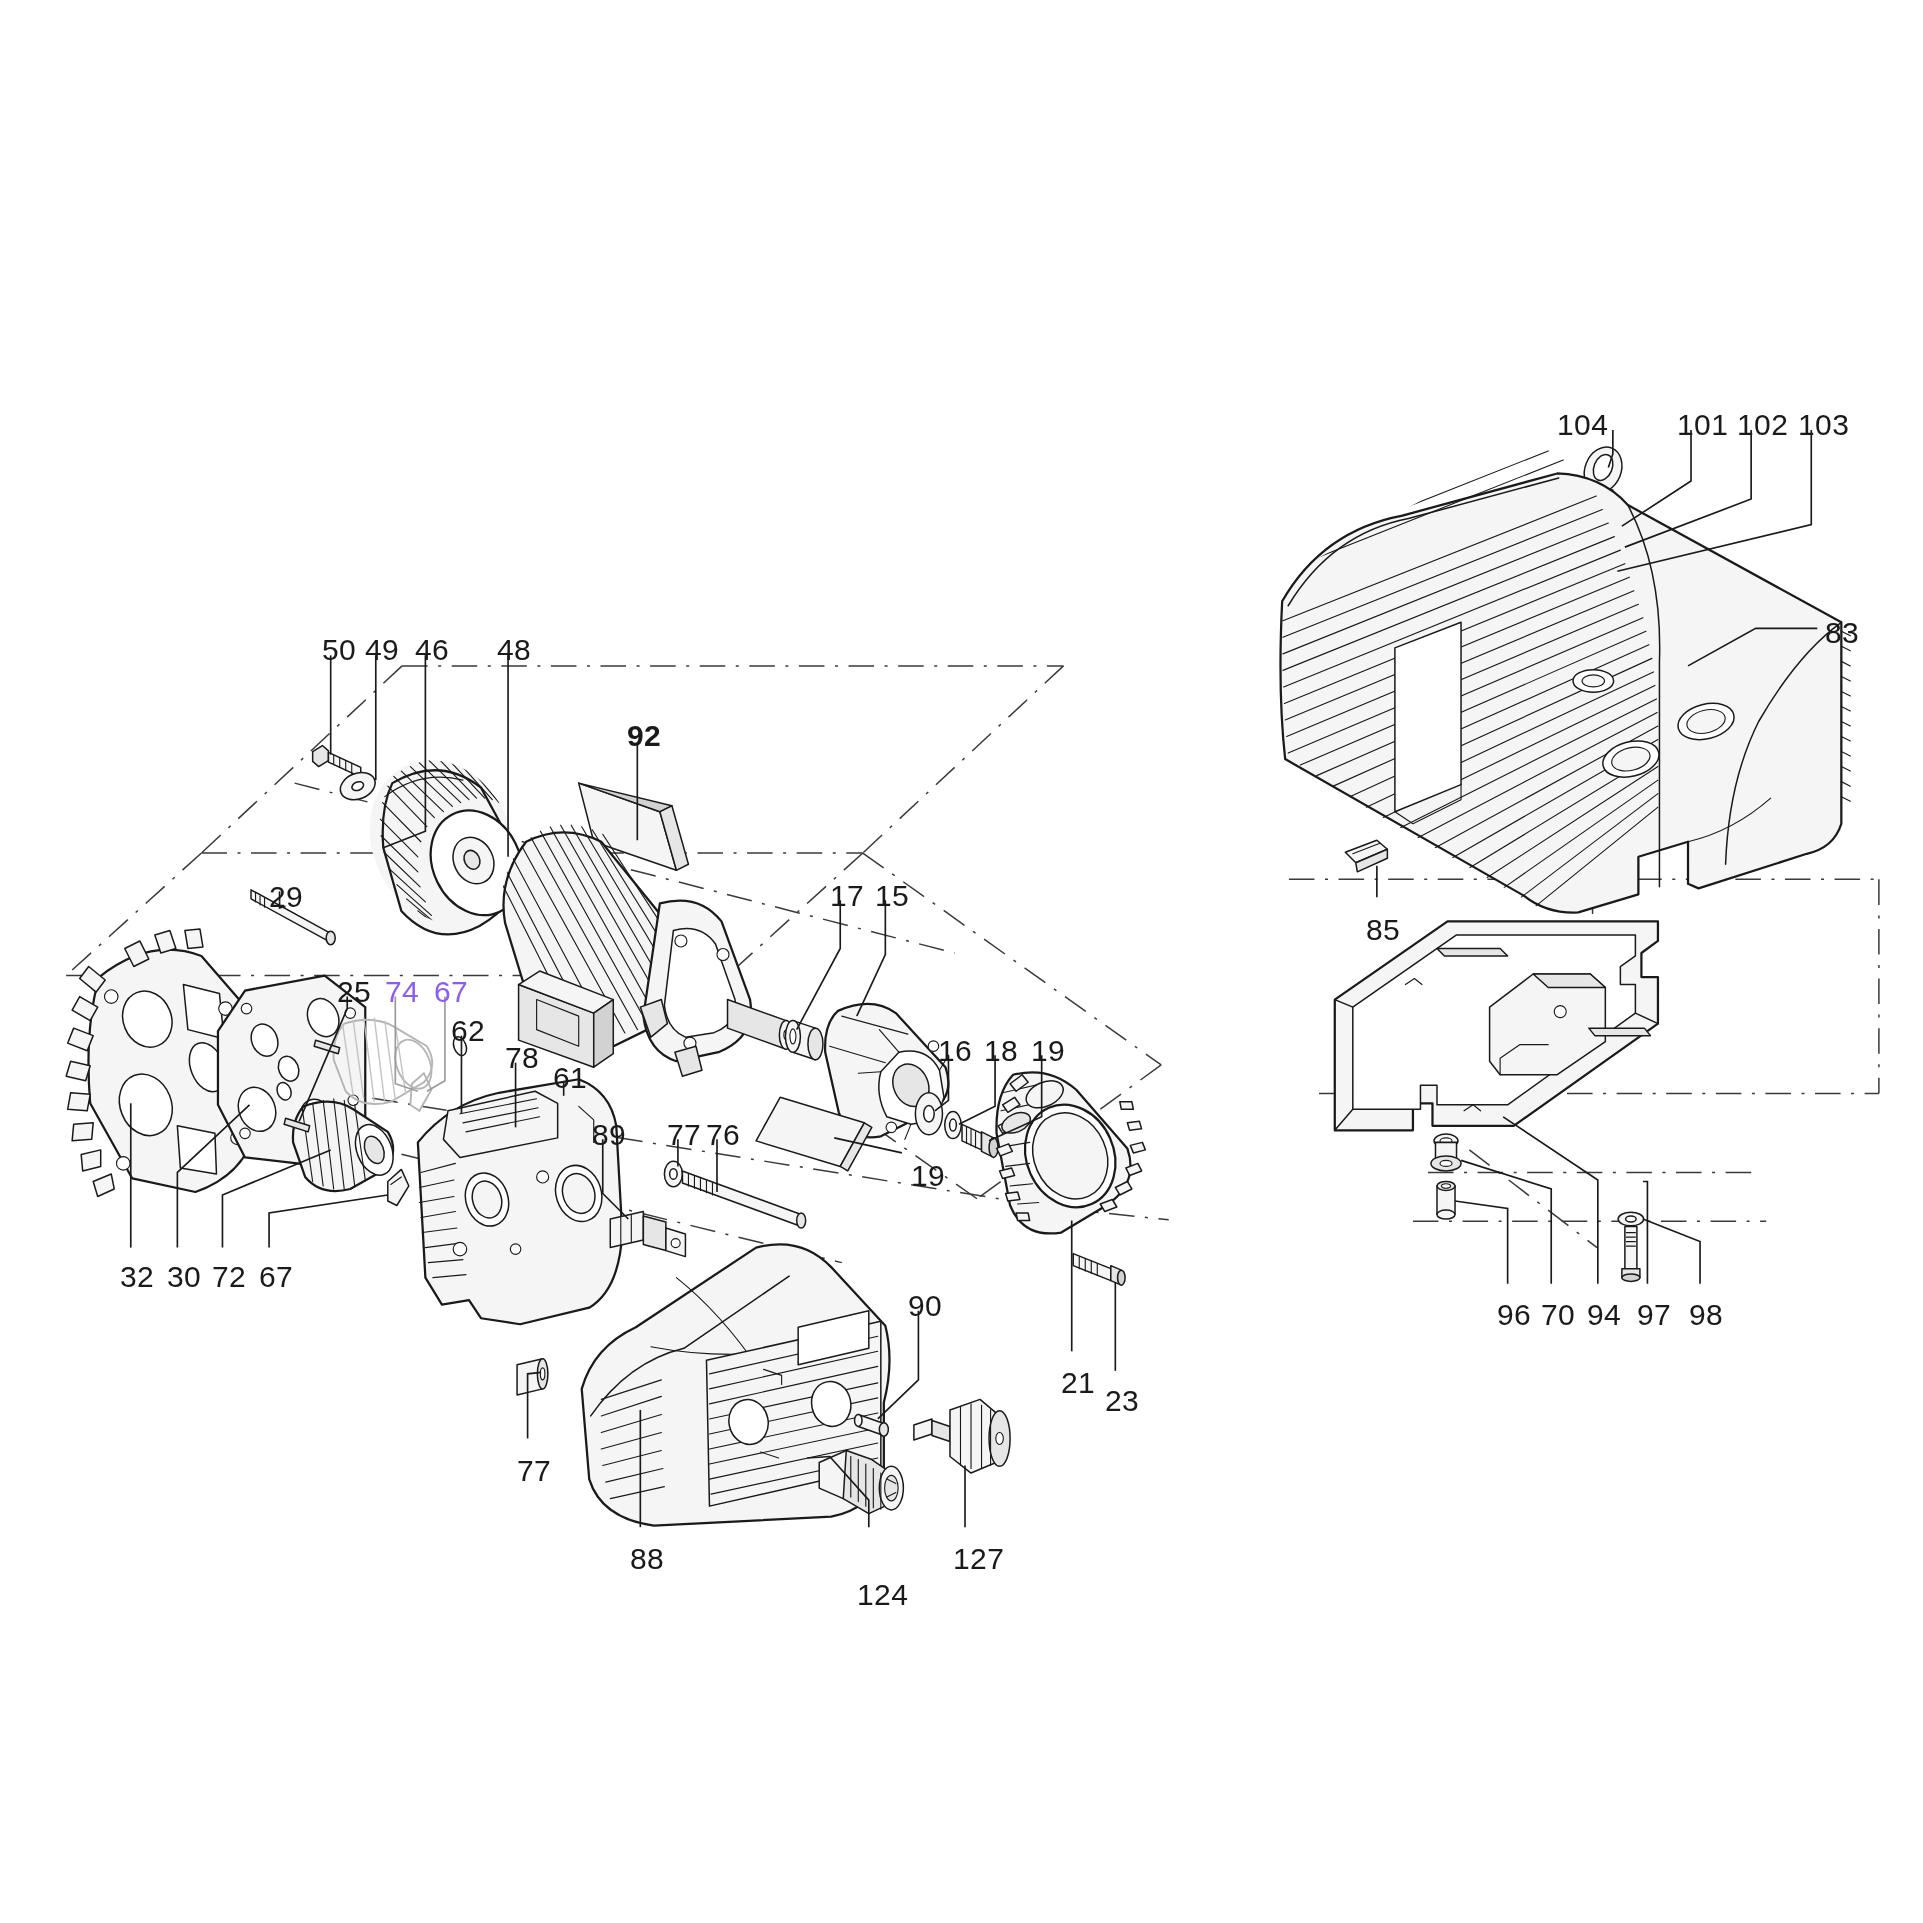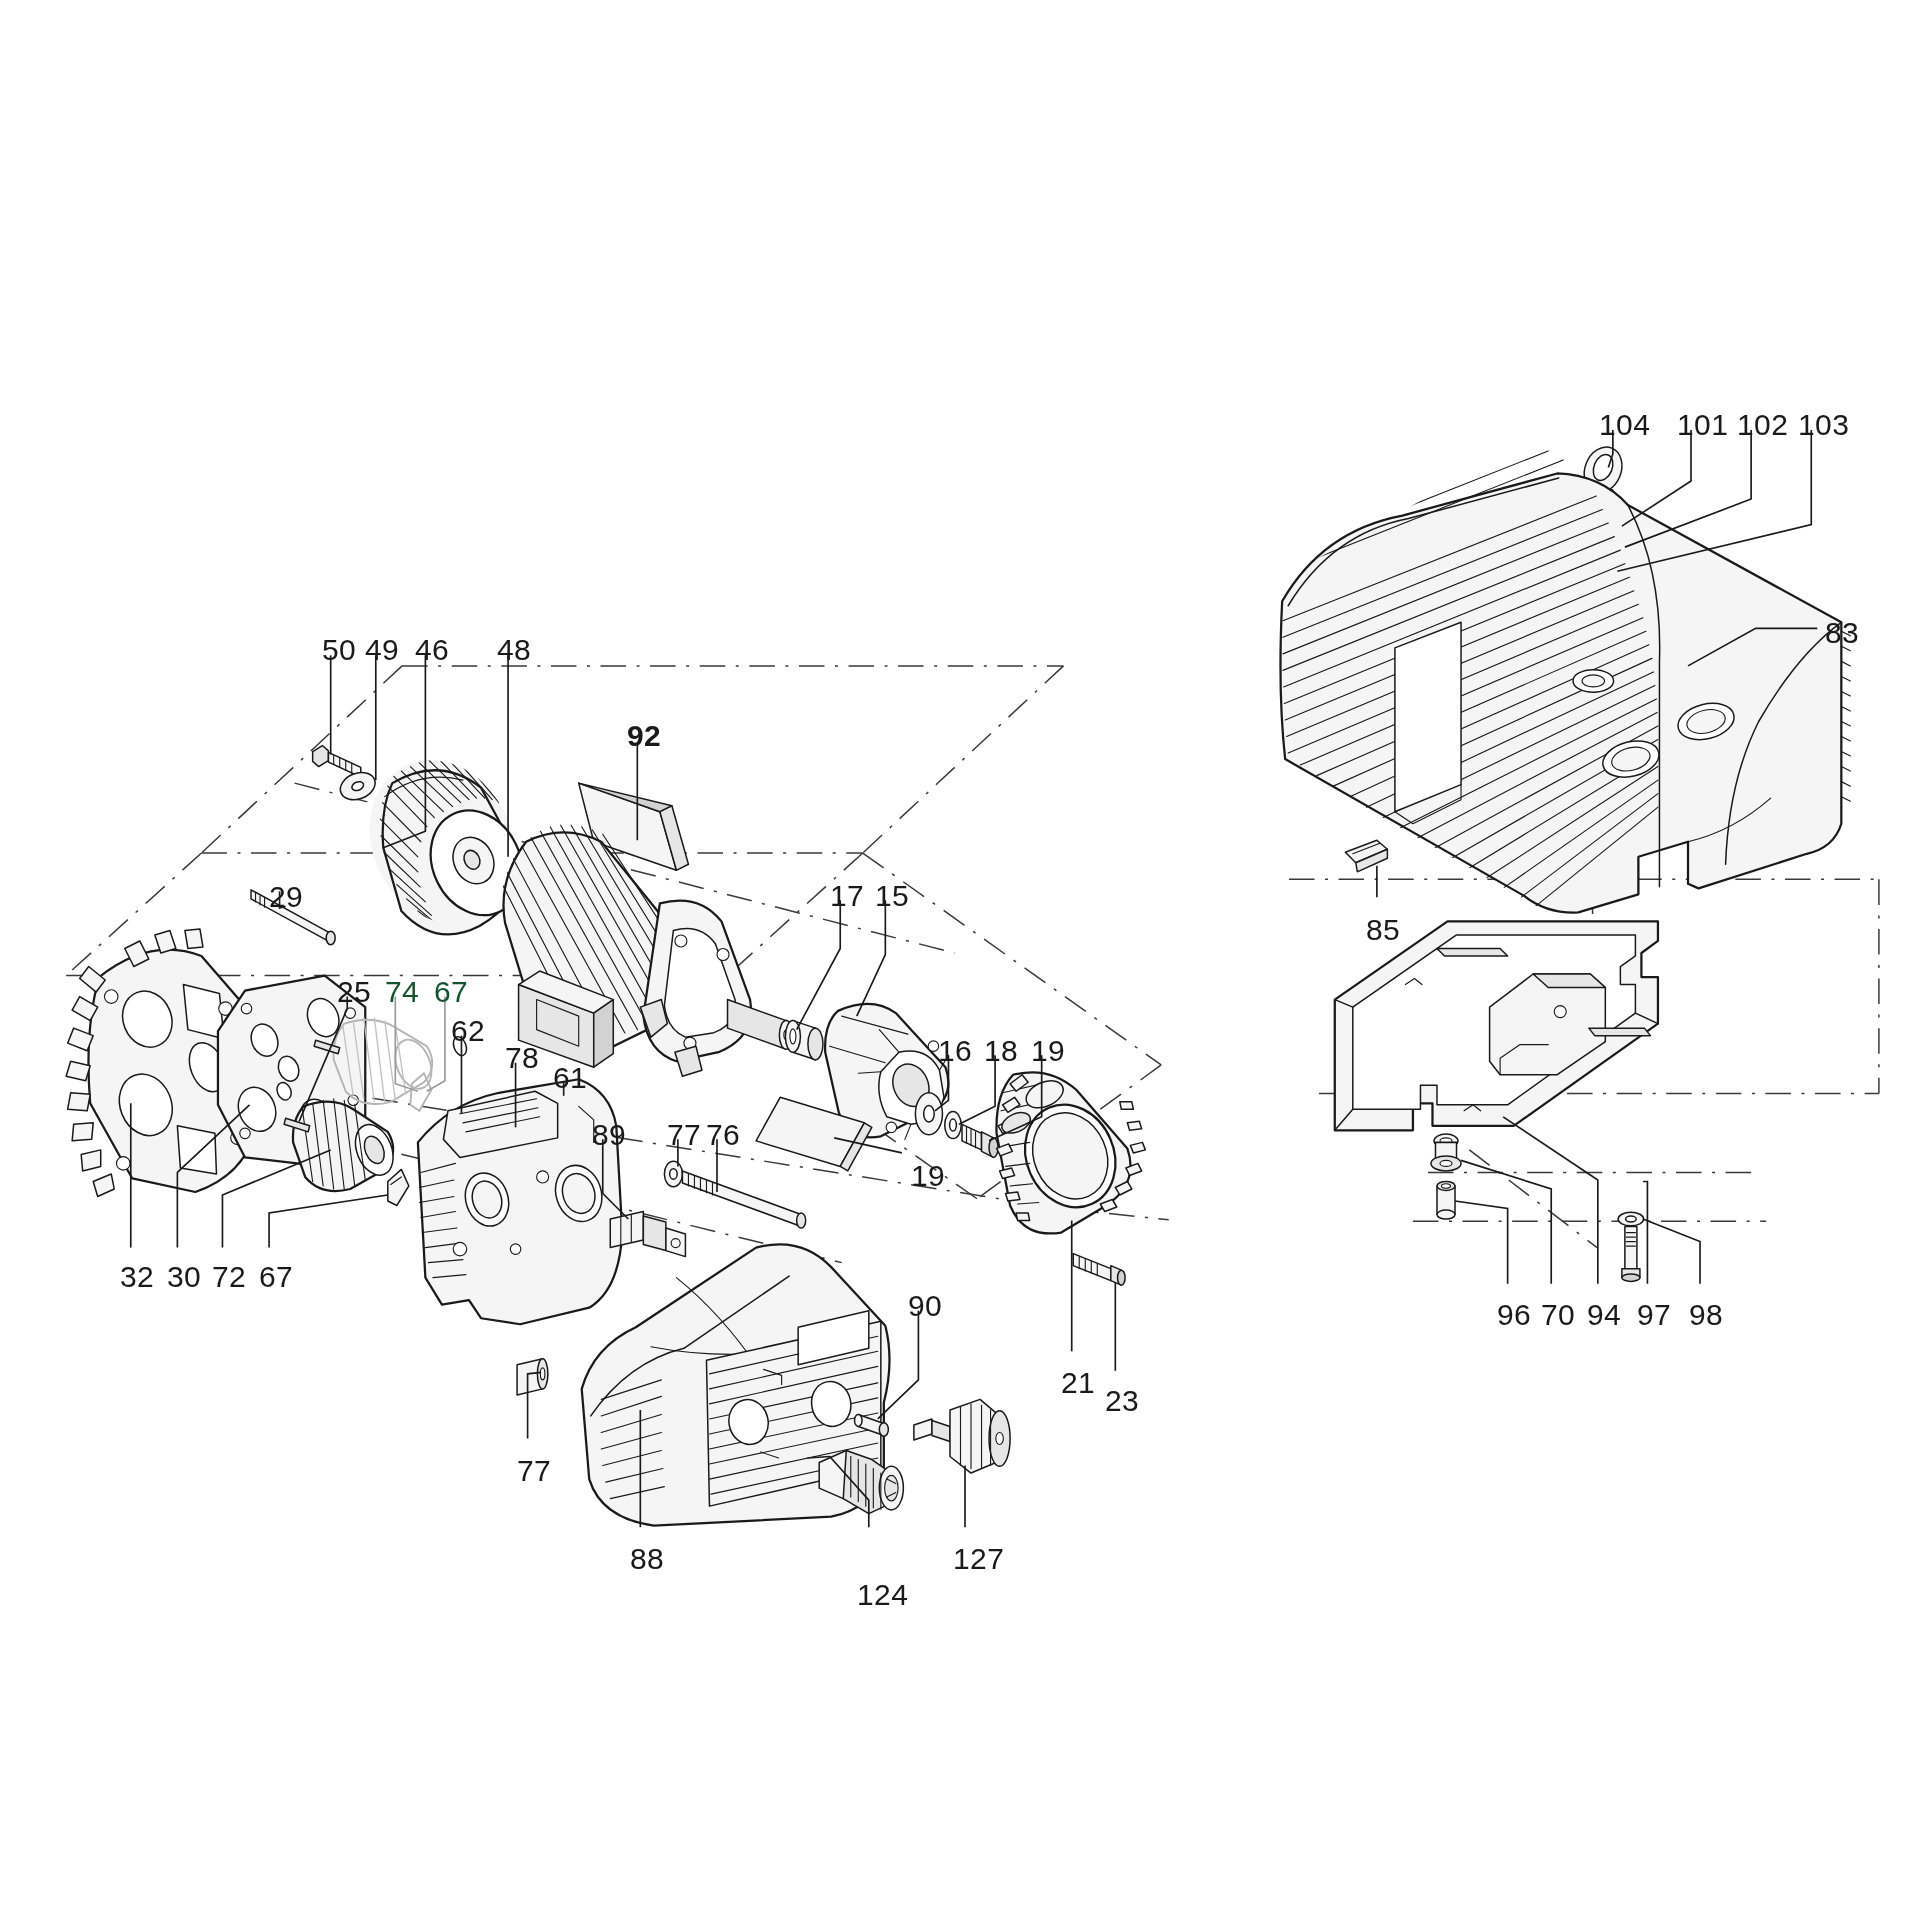--- a/index.html
+++ b/index.html
@@ -3,21 +3,21 @@
 <meta charset="utf-8">
 <title>Exploded Parts Diagram</title>
 <style>
   html,body{margin:0;padding:0;background:#ffffff;}
   body{width:1924px;height:1924px;overflow:hidden;
        font-family:"Liberation Sans","DejaVu Sans",sans-serif;}
   #stage{position:relative;width:1924px;height:1924px;background:#fff;}
   #art{position:absolute;inset:0;}
   .cal{position:absolute;font-size:30px;font-weight:400;color:#1a1a1a;
        letter-spacing:0.4px;line-height:1;white-space:nowrap;}
-  .cal.dim{color:#14532d;}
+  .cal.dim{color:#8b5cf6;}
 </style>
 </head>
 <body>
 
 <div id="stage">
 
   <svg id="art" viewBox="0 0 2560 2560" width="1924" height="1924">
     <defs>
       <style>
         .ln{fill:none;stroke:#1a1a1a;stroke-width:3;stroke-linejoin:round;stroke-linecap:round;}
@@ -715,21 +715,21 @@
       <div class="cal" style="left: 167px; top: 1262px;">30</div>
       <div class="cal" style="left: 212px; top: 1262px;">72</div>
       <div class="cal" style="left: 259px; top: 1262px;">67</div>
       <div class="cal" style="left: 908px; top: 1291px;">90</div>
       <div class="cal" style="left: 1061px; top: 1368px;">21</div>
       <div class="cal" style="left: 1105px; top: 1386px;">23</div>
       <div class="cal" style="left: 517px; top: 1456px;">77</div>
       <div class="cal" style="left: 630px; top: 1544px;">88</div>
       <div class="cal" style="left: 857px; top: 1580px;">124</div>
       <div class="cal" style="left: 953px; top: 1544px;">127</div>
-      <div class="cal" style="left: 1599px; top: 410px;">104</div>
+      <div class="cal" style="left: 1557px; top: 410px;">104</div>
       <div class="cal" style="left: 1677px; top: 410px;">101</div>
       <div class="cal" style="left: 1737px; top: 410px;">102</div>
       <div class="cal" style="left: 1798px; top: 410px;">103</div>
       <div class="cal" style="left: 1825px; top: 618px;">83</div>
       <div class="cal" style="left: 1366px; top: 915px;">85</div>
       <div class="cal" style="left: 1497px; top: 1300px;">96</div>
       <div class="cal" style="left: 1541px; top: 1300px;">70</div>
       <div class="cal" style="left: 1587px; top: 1300px;">94</div>
       <div class="cal" style="left: 1637px; top: 1300px;">97</div>
       <div class="cal" style="left: 1689px; top: 1300px;">98</div>

